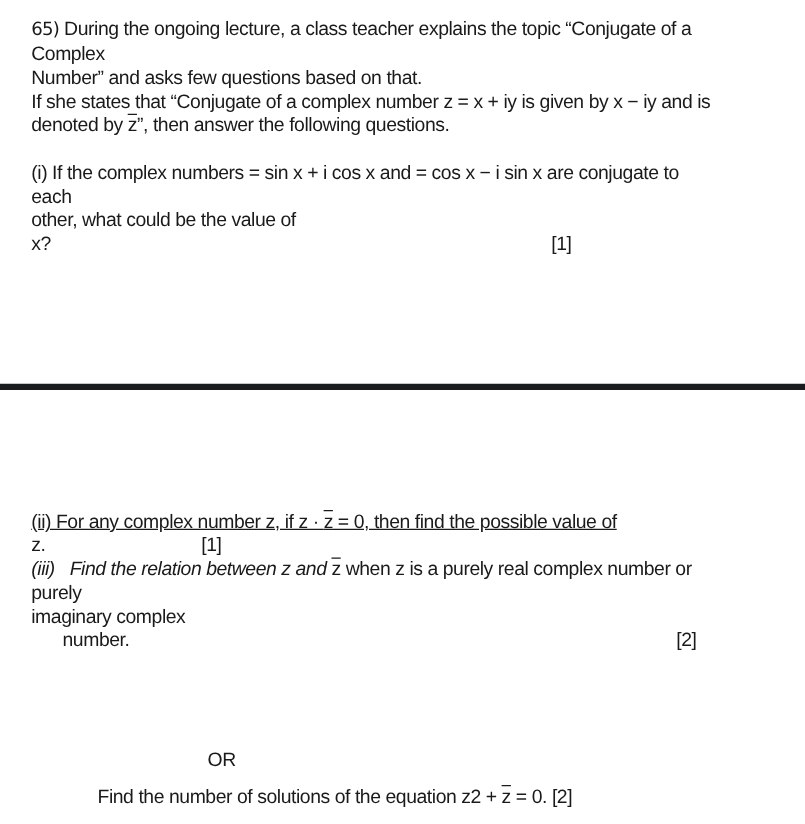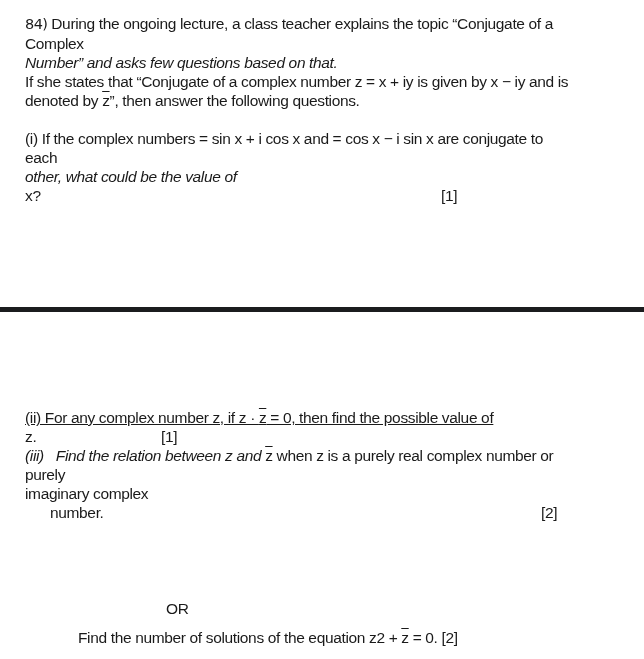--- a/index.html
+++ b/index.html
@@ -43,33 +43,33 @@
       top: 307px;
       width: 644px;
       height: 5px;
       background: #1b1c1e;
     }
   </style>
 </head>
 <body>
 
 <div class="line" style="top:14px;">
-  <span class="qnum">84)</span>
+  <span class="qnum">65)</span>
   <span>During the ongoing lecture, a class teacher explains the topic “Conjugate of a</span>
 </div>
 <div class="line" style="top:34px;text-align:center;">Complex</div>
-<div class="line" style="top:53px;font-style:italic;">Number” and asks few questions based on that.</div>
+<div class="line" style="top:53px;">Number” and asks few questions based on that.</div>
 <div class="line" style="top:72px;">If she states that “Conjugate of a complex number z = x + iy is given by x − iy and is</div>
 <div class="line" style="top:91px;">
   <span>denoted by </span><span class="zbar">z</span><span>”, then answer the following questions.</span>
 </div>
 
 <div class="line" style="top:129px;">(i) If the complex numbers  = sin x + i cos x and  = cos x − i sin x are conjugate to</div>
 <div class="line" style="top:148px;">each</div>
-<div class="line" style="top:167px;font-style:italic;">other, what could be the value of</div>
+<div class="line" style="top:167px;">other, what could be the value of</div>
 <div class="line" style="top:186px;">x?</div>
 <div class="mark" style="left:441px; top:186px;">[1]</div>
 
 <div class="divider"></div>
 
 <div class="line" style="top:408px;text-decoration:underline;">
   <span>(ii) For any complex number z, if z · </span><span class="zbar">z</span><span> = 0, then find the possible value of</span>
 </div>
 <div class="line" style="top:427px;">z.</div>
 <div class="mark" style="left:161px; top:427px;">[1]</div>

